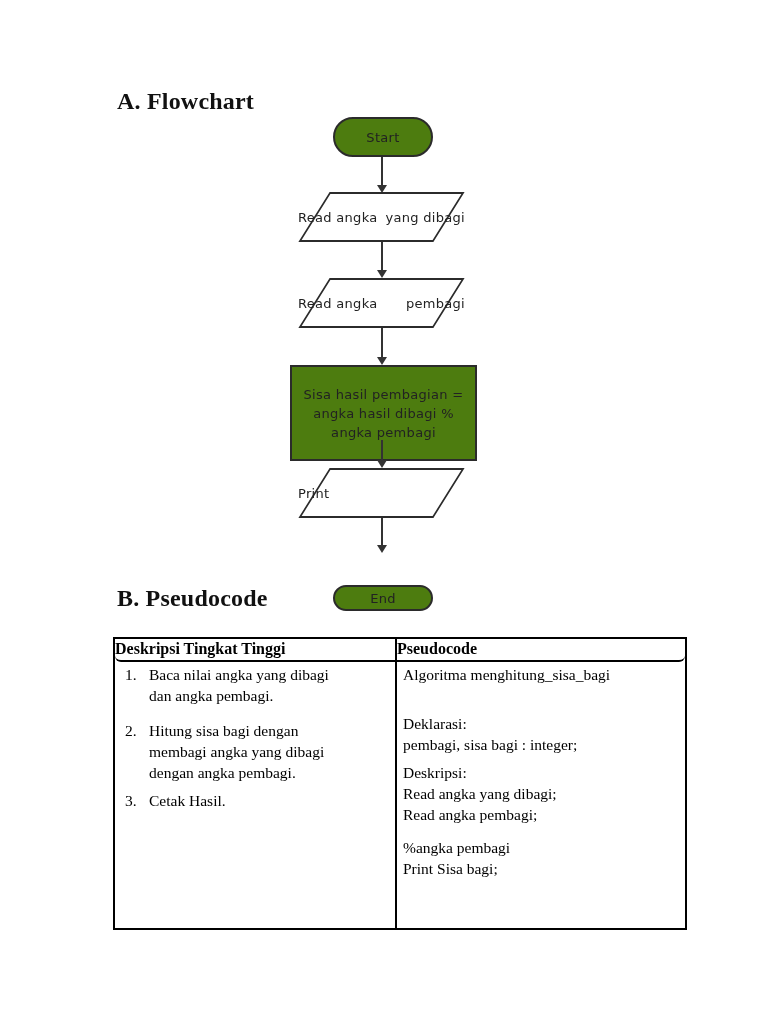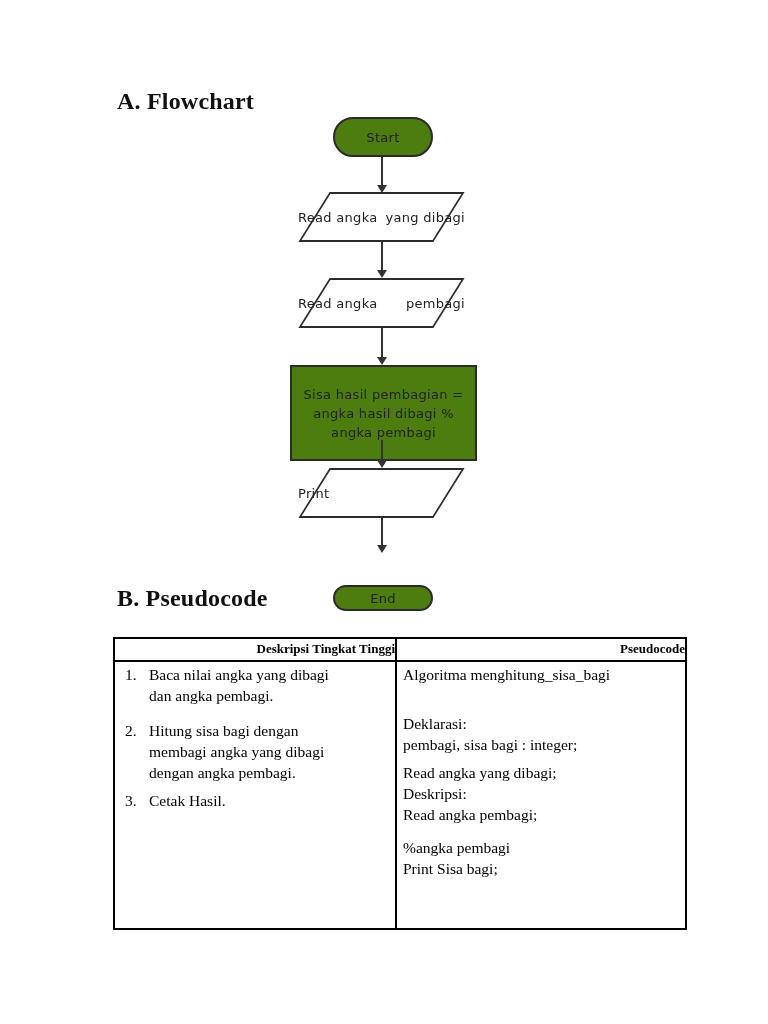--- a/index.html
+++ b/index.html
@@ -44,21 +44,21 @@
   #arrow3{top:328px;height:29px;}
   #arrow4{top:440px;height:20px;}
   #arrow5{top:518px;height:27px;}
 
   
   #pseudo-table{
     position:absolute;left:113px;top:637px;width:574px;height:293px;
     border:2px solid #000;box-sizing:border-box;display:flex;flex-direction:column;
     font-size:15.5px;color:#000;
   }
-  .thead{display:flex;border-bottom:2px solid #000;font-weight:bold;font-size:13px;height:21px;line-height:20px;text-align:right;}
+  .thead{display:flex;border-bottom:2px solid #000;font-weight:bold;font-size:16px;height:21px;line-height:20px;text-align:left;border-radius:6px;}
   .tbody{display:flex;flex:1;}
   .col-left{width:282px;box-sizing:border-box;border-right:2px solid #000;}
   .col-right{flex:1;box-sizing:border-box;}
   .cell-left{padding:2px 6px 0 7px;}
   .cell-right{padding:2px 4px 8px 6px;line-height:21px;}
   .li{display:flex;line-height:21px;}
   .li.m1{margin-bottom:14px;}
   .li.m2{margin-bottom:7px;}
   .li-num{width:27px;flex:none;padding-left:3px;box-sizing:border-box;}
   .pse-p1{margin:0 0 28px 0;}
@@ -155,22 +155,22 @@
     </div>
     <div class="col-right cell-right">
       <div class="pse-p1">
         <div>Algoritma menghitung_sisa_bagi</div>
       </div>
       <div class="pse-p2">
         <div>Deklarasi:</div>
         <div>pembagi, sisa bagi : integer;</div>
       </div>
       <div class="pse-p3">
+        <div>Deskripsi:</div>
         <div>Read angka yang dibagi;</div>
-        <div>Deskripsi:</div>
         <div>Read angka pembagi;</div>
       </div>
       <div class="pse-p4">
         <div>%angka pembagi</div>
         <div>Print Sisa bagi;</div>
       </div>
     </div>
   </div>
 </div>
 

